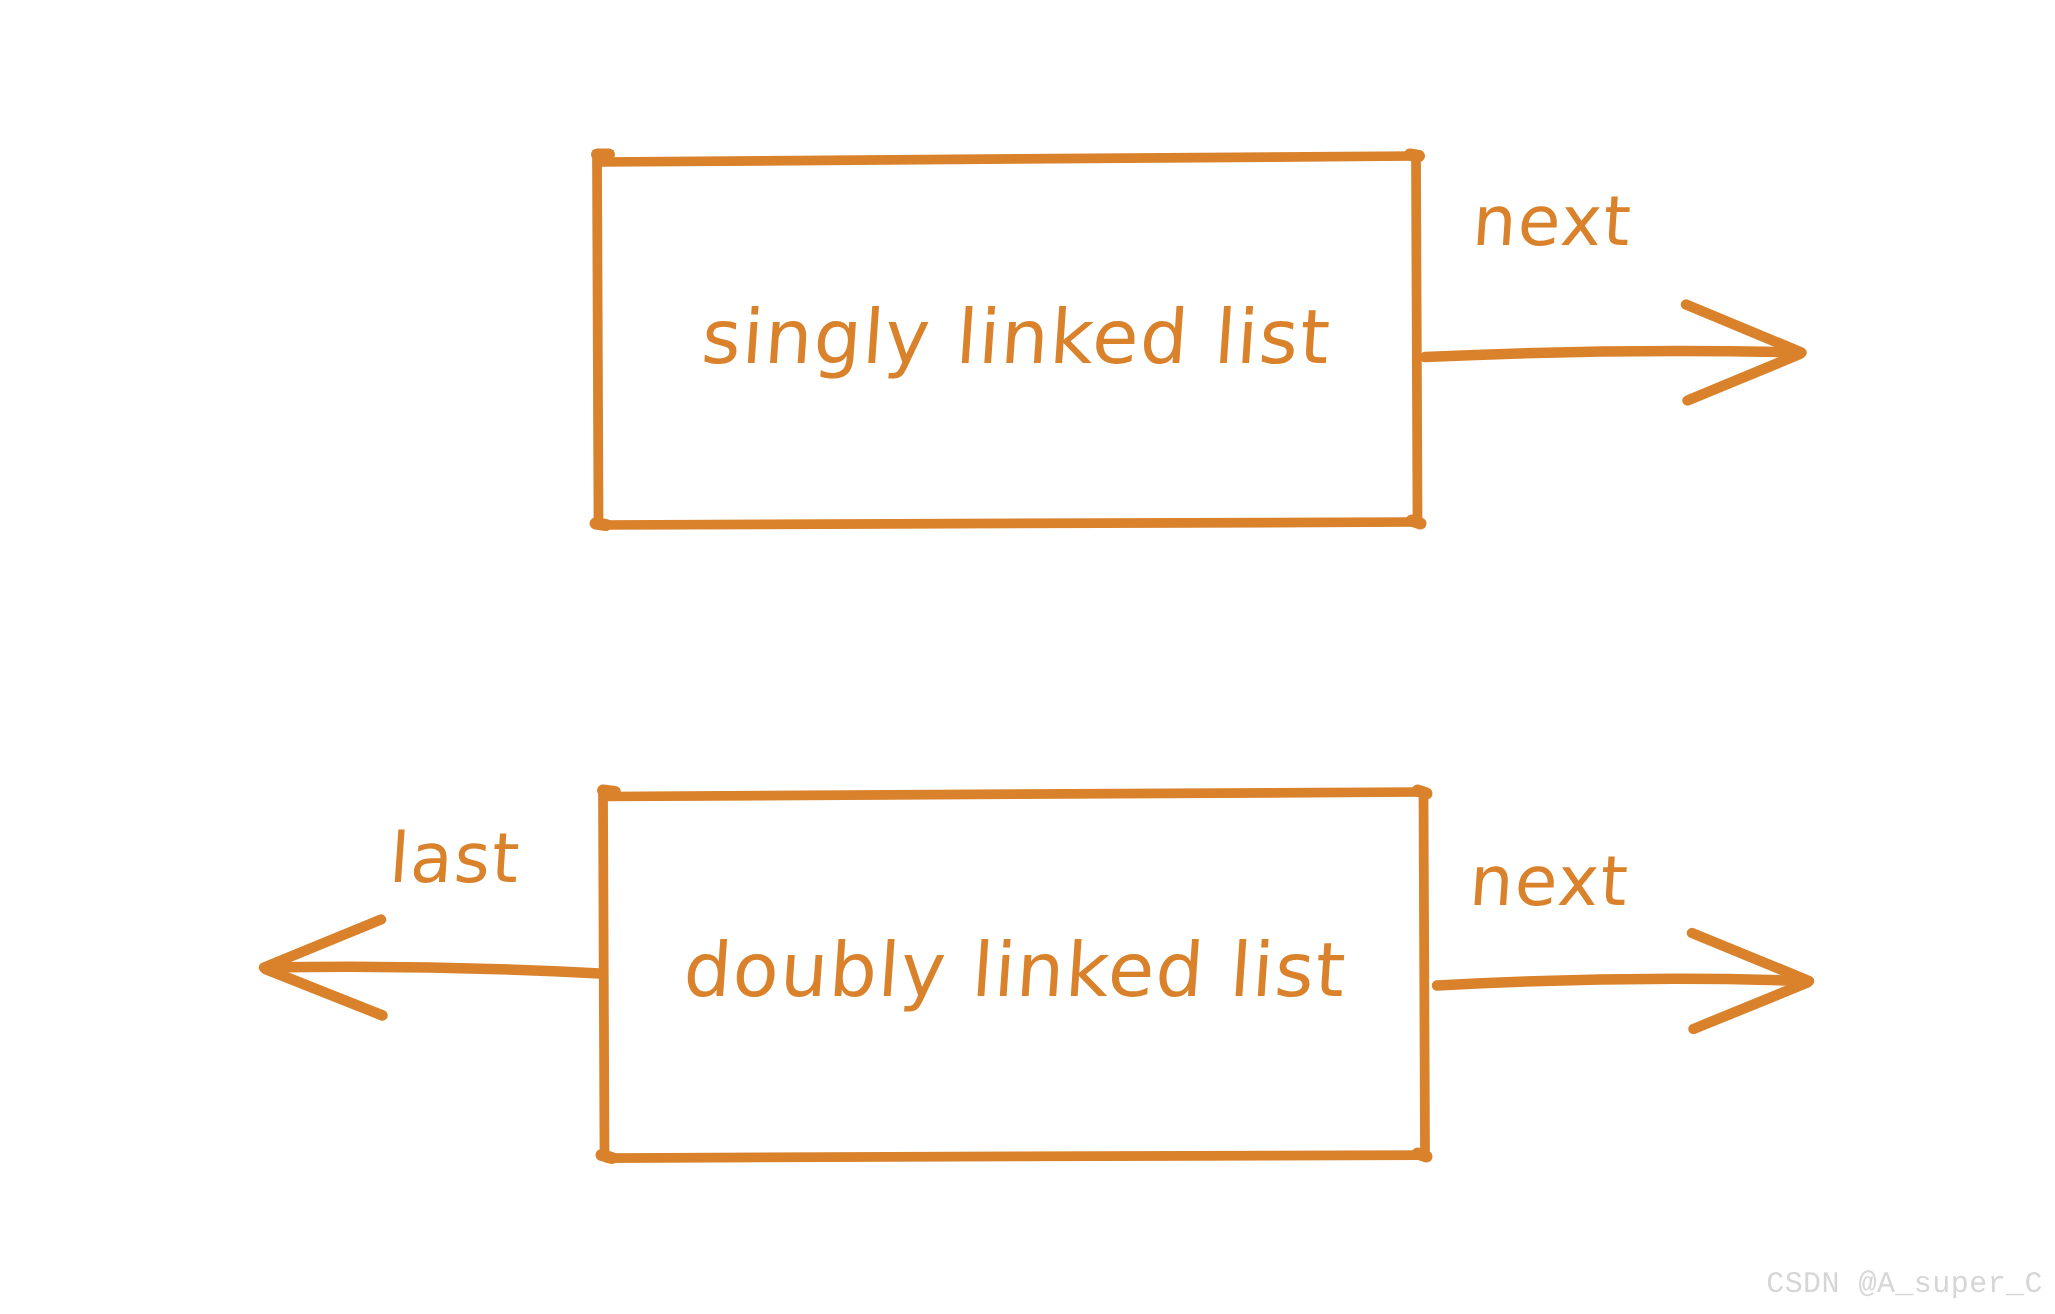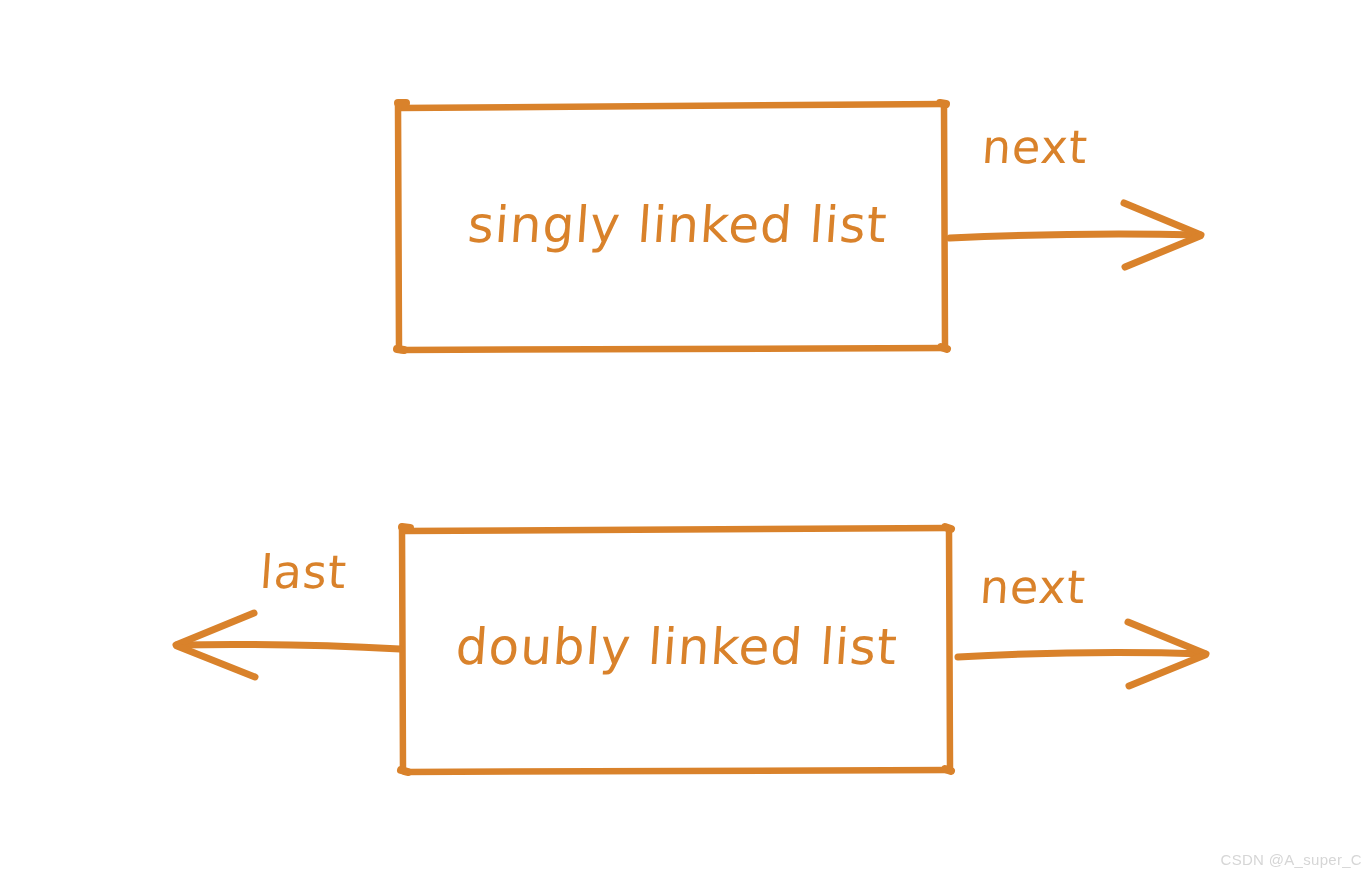--- a/index.html
+++ b/index.html
@@ -58,22 +58,22 @@
   }
   #label-last {
     left: 260px;
     top: 549px;
   }
   #watermark {
     position: absolute;
     right: 8px;
     bottom: 8px;
     color: #d6d6d6;
-    font-size: 15px;
-    font-family: Liberation Sans, sans-serif;
+    font-size: 20px;
+    font-family: Liberation Mono, monospace;
     letter-spacing: 0.3px;
     user-select: none;
   }
 </style>
 </head>
 <body>
 
 <div id="canvas">
 
   <svg class="sketch-svg" viewBox="0 0 1370 876" xmlns="http://www.w3.org/2000/svg">

